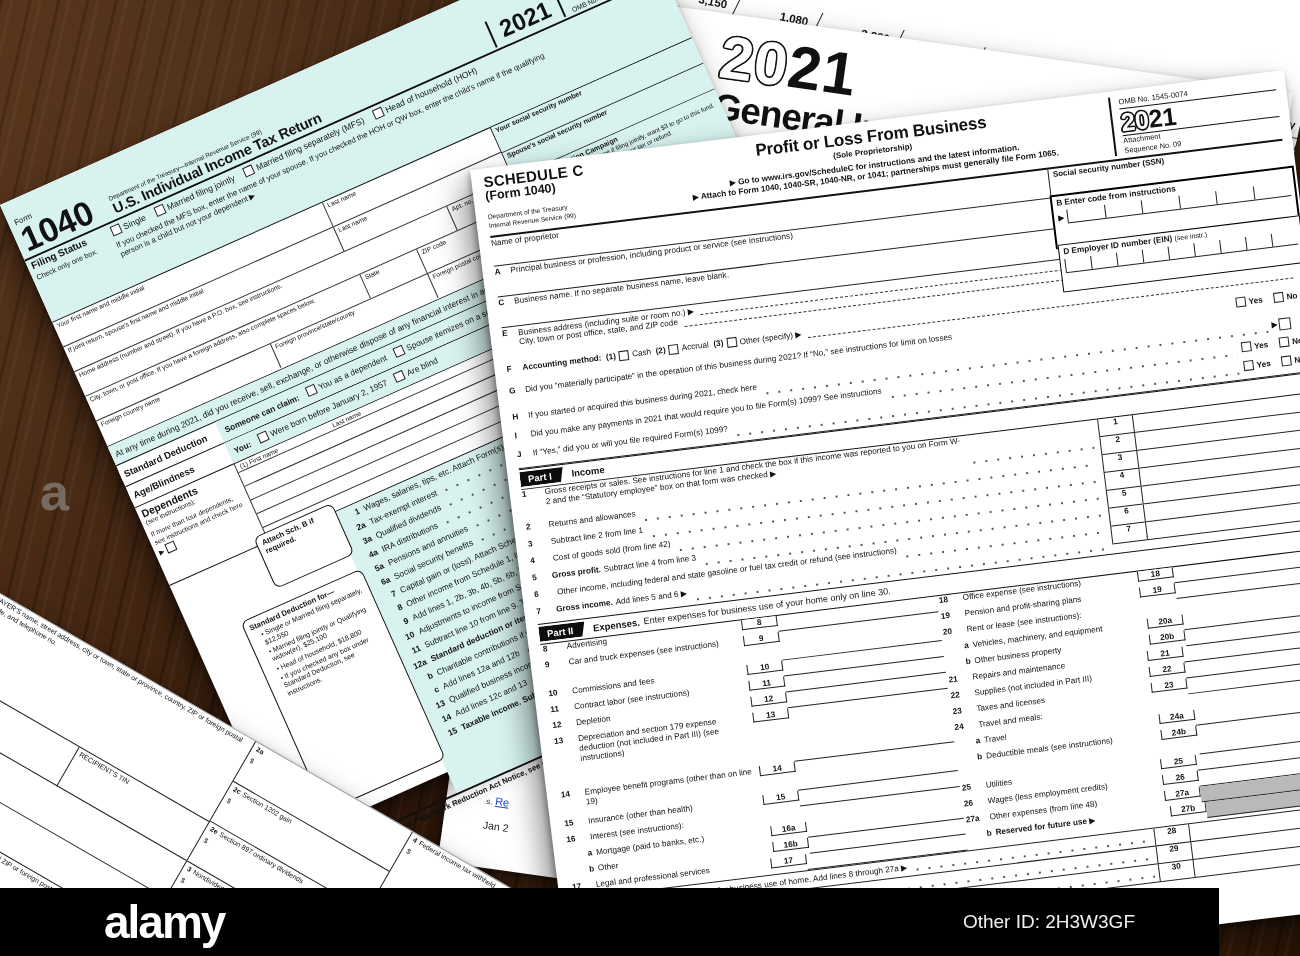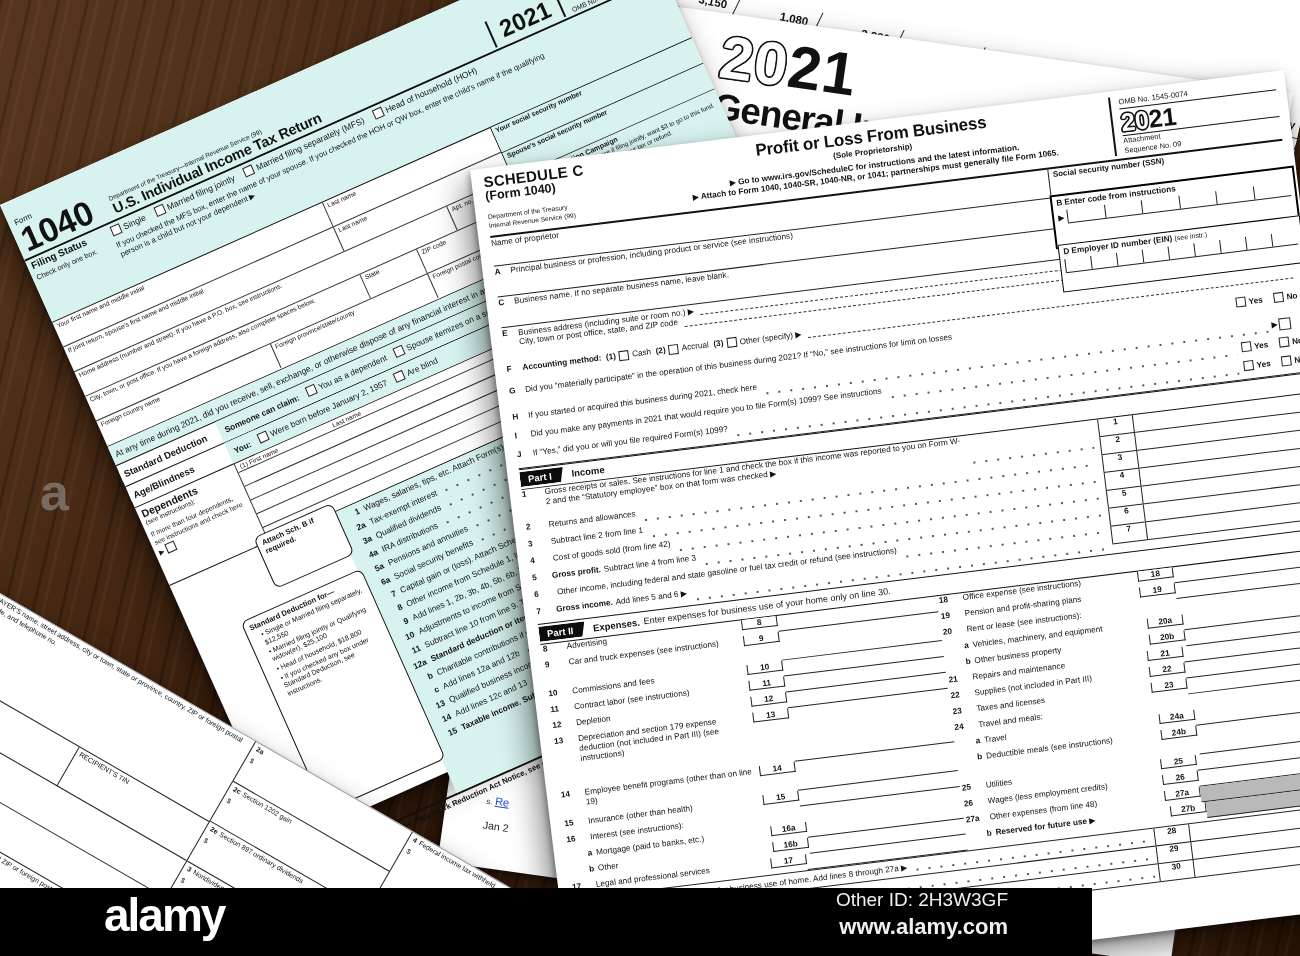--- a/index.html
+++ b/index.html
@@ -168,21 +168,21 @@
   .xrow.amtgray .xamt{background:#b9b9b9;}
   .xrow.boldlbl .xlab{font-weight:bold;}
   .l28row{display:flex;align-items:center;height:17px;border-bottom:1px solid #222;}
   .l28row .pno{width:22px;font-weight:bold;}
   .l28row .plb{font-weight:bold;margin-right:3px;white-space:nowrap;}
   .l28row .plab{white-space:nowrap;overflow:hidden;}
   .l28row .pcn{width:34px;border-left:1px solid #222;border-right:1px solid #222;font-weight:bold;text-align:center;align-self:stretch;flex:none;}
   .l28row .pamt{width:176px;flex:none;align-self:stretch;}
 
   
-  .abar{position:absolute;left:0;bottom:0;width:1092px;height:68px;background:#000;z-index:20;display:flex;align-items:flex-start;}
+  .abar{position:absolute;left:0;bottom:0;width:1219px;height:68px;background:#000;z-index:20;display:flex;align-items:center;}
   .alogo{color:#fff;font-weight:bold;font-size:46px;letter-spacing:-2px;margin-left:104px;}
   .ainfo{margin-left:auto;margin-right:84px;text-align:right;color:#f0f0f0;line-height:1.3;}
   .aid{font-size:19px;font-weight:normal;}
   .aurl{font-size:22px;font-weight:bold;}
 </style>
 </head>
 <body>
 
 <div class="scene">
 
@@ -1061,17 +1061,16 @@
         <span class="pcn">30</span>
         <span class="pamt"></span>
       </div>
     </div>
   </div>
 
   <div class="abar">
     <div class="alogo">alamy</div>
     <div class="ainfo">
       <div class="aid">Other ID: 2H3W3GF</div>
-      <div class="aurl">www.alamy.com</div>
     </div>
   </div>
 
 </div>
 
 </body></html>

